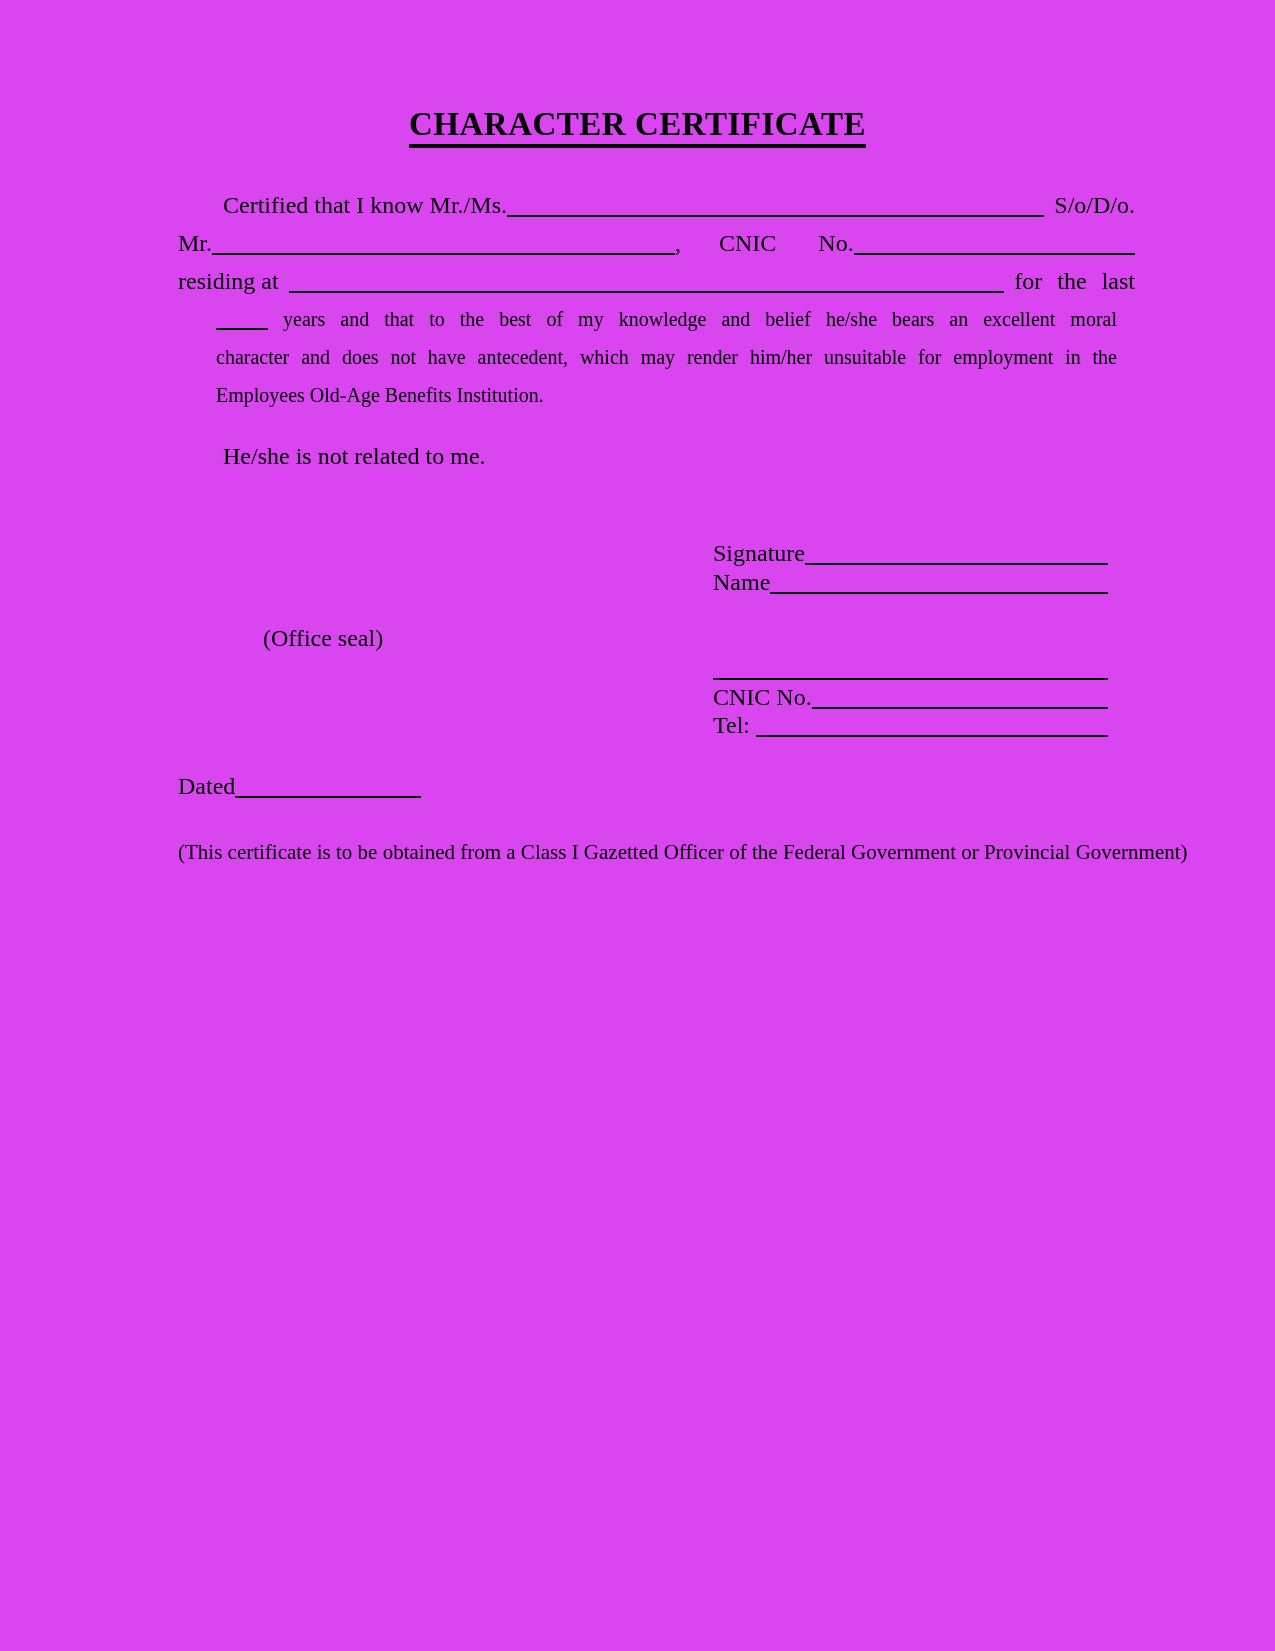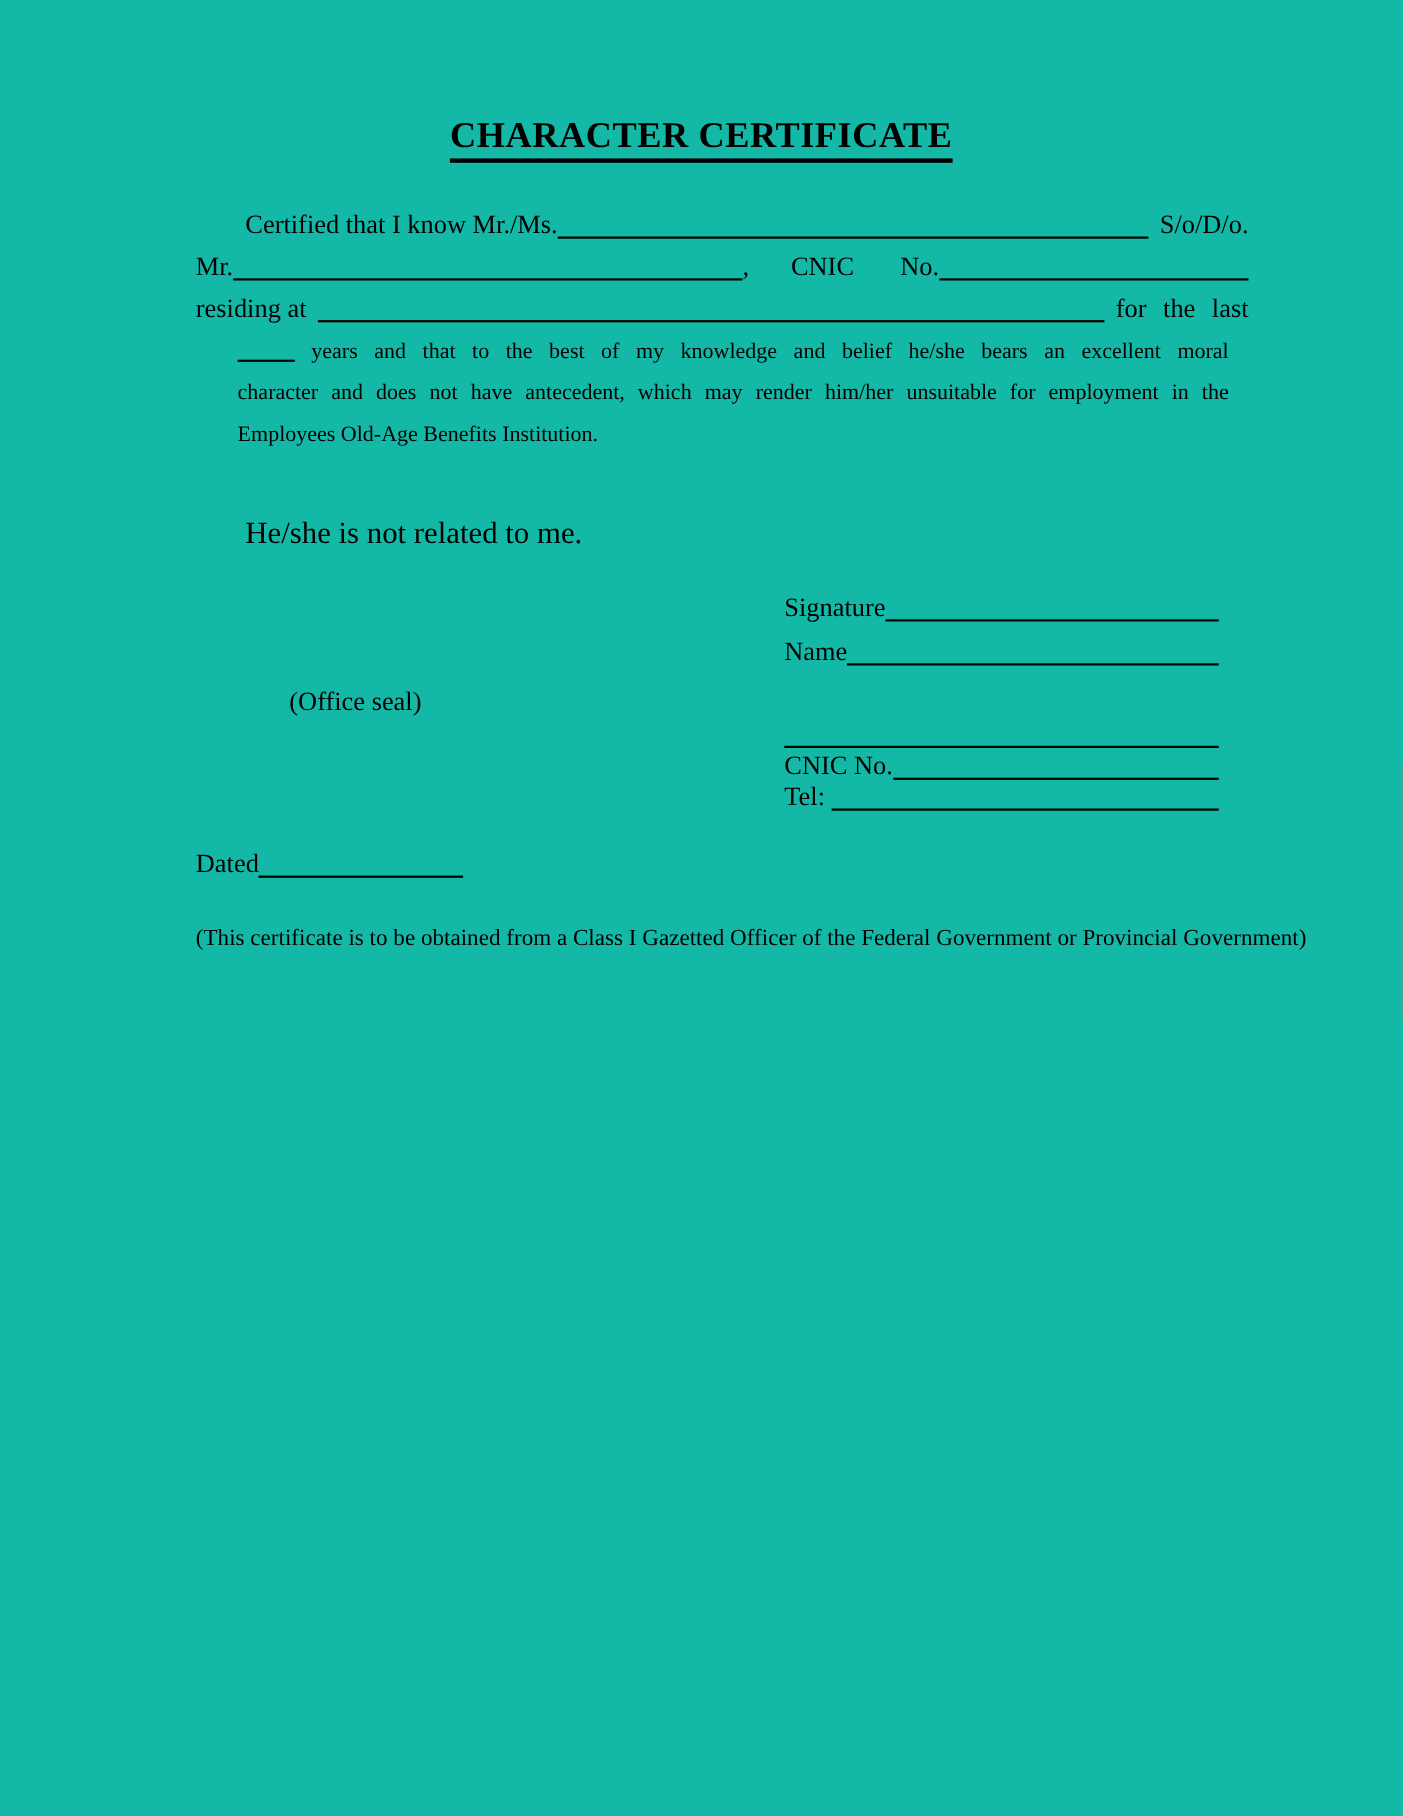--- a/index.html
+++ b/index.html
@@ -1,20 +1,20 @@
 <!DOCTYPE html>
 <html><head>
 <meta charset="utf-8">
 <style>
   html,body{margin:0;padding:0;background:#888;}
   .page{
     position:relative;
     width:1275px;height:1651px;
     margin:0 auto;
-    background:#14b8a6;
+    background:#d946ef;
     font-family:"Liberation Serif","DejaVu Serif",serif;
     color:#000;
     overflow:hidden;
   }
   .abs{position:absolute;}
   .title-row{left:0;right:0;top:106px;text-align:center;}
   .doc-title{
     font-size:33px;font-weight:bold;letter-spacing:0.5px;
     border-bottom:4px solid #000;padding-bottom:2px;
   }
@@ -40,30 +40,30 @@
   .grow{flex:1 1 auto;}
   .w463{flex:0 0 463px;width:463px;}
   .ulin{display:inline-block;height:20px;border-bottom:2px solid #000;vertical-align:-4px;}
   .w52{width:52px;}
   .w186{width:186px;}
   .gapL{margin-left:10px;}
   .gapR{margin-right:10px;}
   .g38{margin-left:38px;}
   .g42{margin-left:42px;}
   .spread{word-spacing:9px;}
-  .notrel{top:471px;left:223px;font-size:28px;line-height:30px;}
+  .notrel{top:441px;left:223px;font-size:24px;line-height:30px;}
   .seal{top:623px;left:263px;font-size:24px;line-height:30px;}
   .sigrow{
     left:713px;right:167px;height:28px;
     font-size:24px;line-height:28px;
     display:flex;align-items:flex-end;white-space:pre;
   }
   .sigrow .ul{margin-bottom:2px;}
   .s1{top:539px;}
-  .s2{top:568px;margin-top:11px;}
+  .s2{top:568px;}
   .s3{top:597px;}
   .s4{top:626px;}
   .s5{top:654px;}
   .s6{top:683px;}
   .s7{top:711px;}
   .dated{top:771px;left:178px;font-size:24px;line-height:30px;display:flex;white-space:pre;}
   .dated .ul{margin-bottom:3px;}
   .footnote{top:838px;left:178px;right:56px;font-size:21px;line-height:28px;white-space:nowrap;}
 </style>
 </head>

